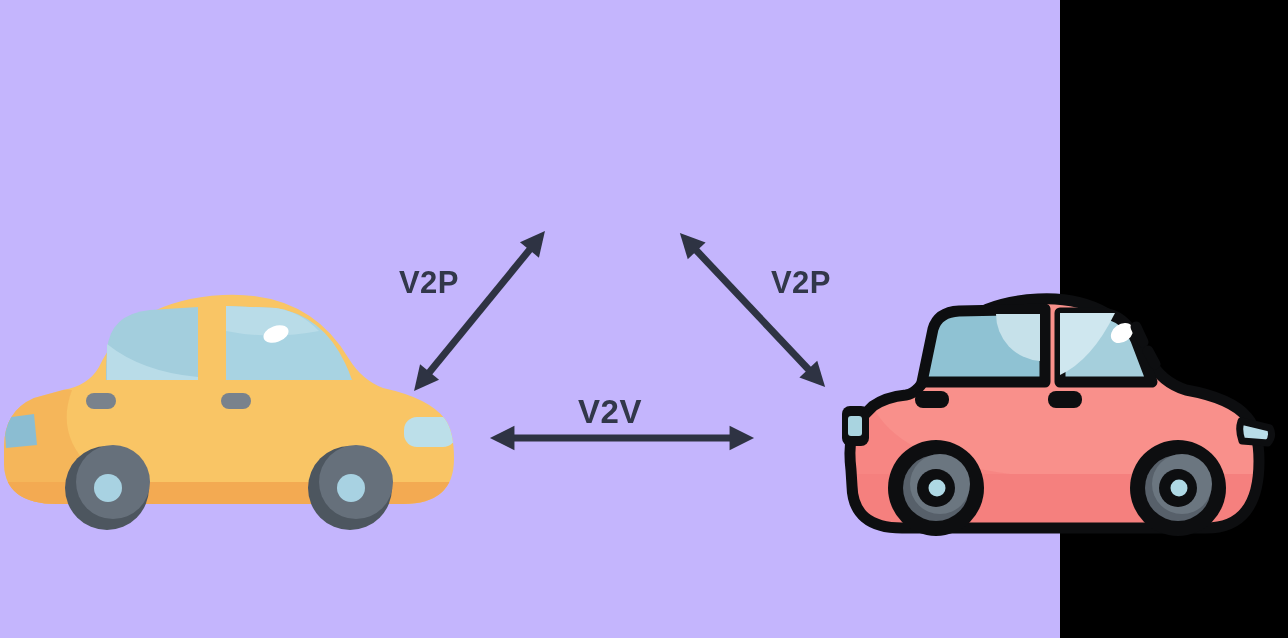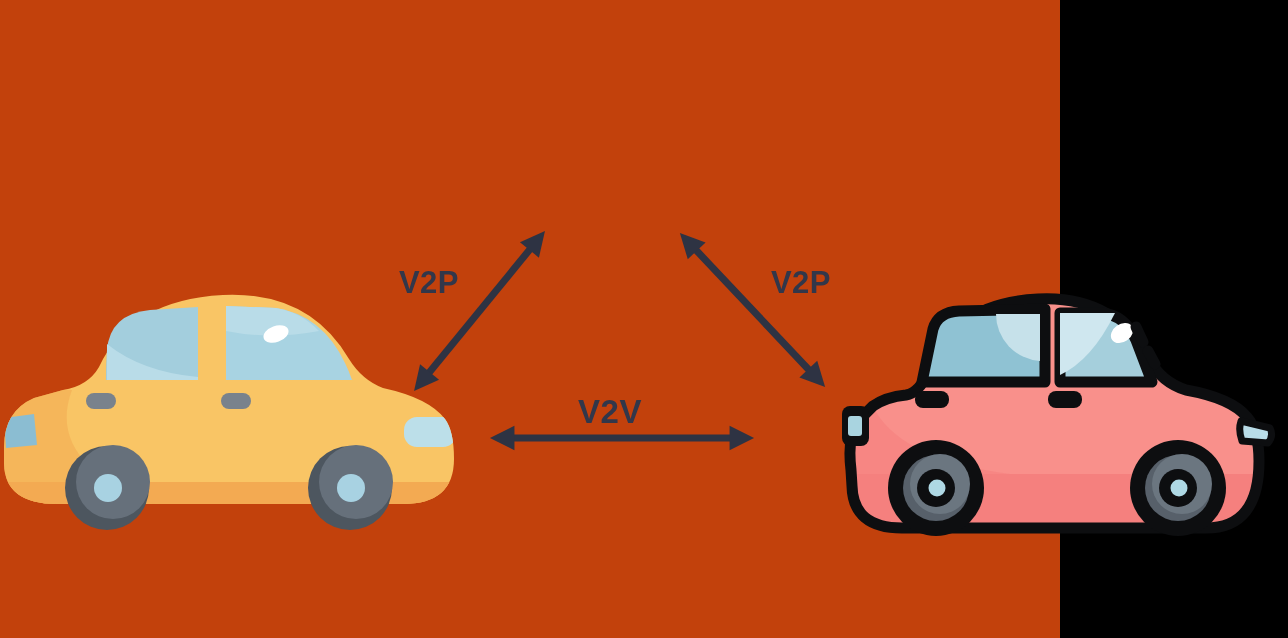--- a/index.html
+++ b/index.html
@@ -7,21 +7,21 @@
     padding: 0;
     width: 1288px;
     height: 638px;
     background: #000000;
     overflow: hidden;
   }
   .stage {
     position: relative;
     width: 1060px;
     height: 638px;
-    background: #c2410c;
+    background: #c4b5fd;
   }
   svg { display: block; }
   .edge-label {
     font-family: "Liberation Sans", "DejaVu Sans", sans-serif;
     font-weight: 700;
     font-size: 31px;
     fill: #32374a;
     letter-spacing: 0.5px;
   }
   .edge-label-lg {

